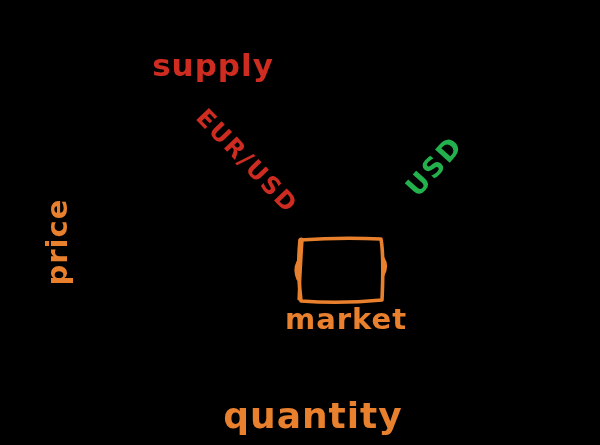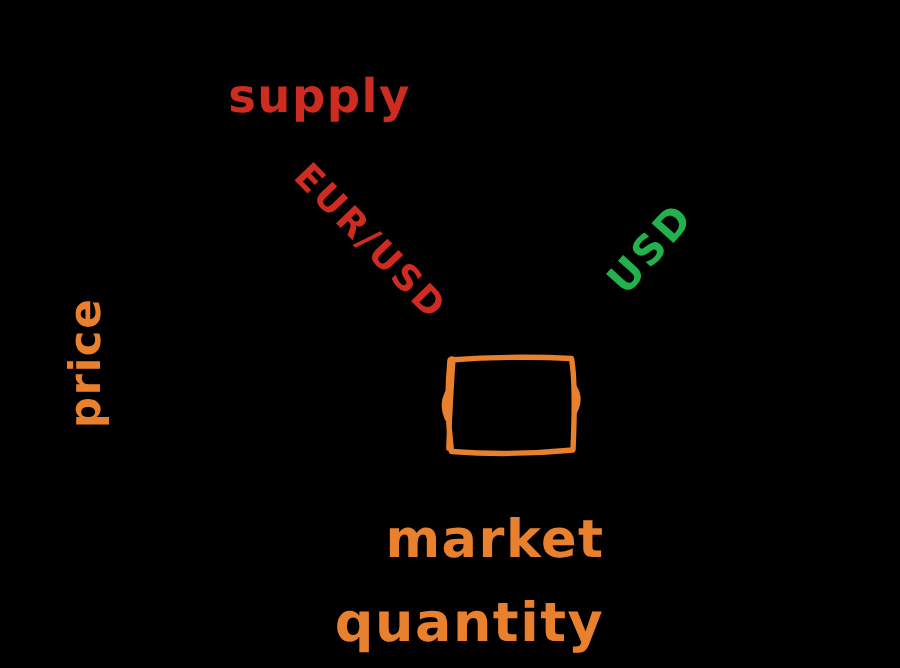--- a/index.html
+++ b/index.html
@@ -34,21 +34,21 @@
   .price    { left: 57px;  top: 242px; font-size: 29px; transform: translate(-50%,-50%) rotate(-90deg); }
   .quantity { left: 313px; top: 416px; font-size: 36px; }
   
   .market-box {
     position: absolute;
     left: 291px;
     top: 234px;
     width: 100px;
     height: 74px;
   }
-  .market-label { left: 330px; top: 319px; font-size: 35px; margin-top: 42px; }
+  .market-label { left: 346px; top: 319px; font-size: 29px; }
 </style>
 </head>
 <body>
 
 <div class="canvas" style="background: rgb(0, 0, 0);">
 
   <div class="lbl demand" style="color: rgb(206, 44, 33);">supply</div>
 
 
   <div class="lbl edge-demand" style="color: rgb(206, 44, 33);">EUR/USD</div>

